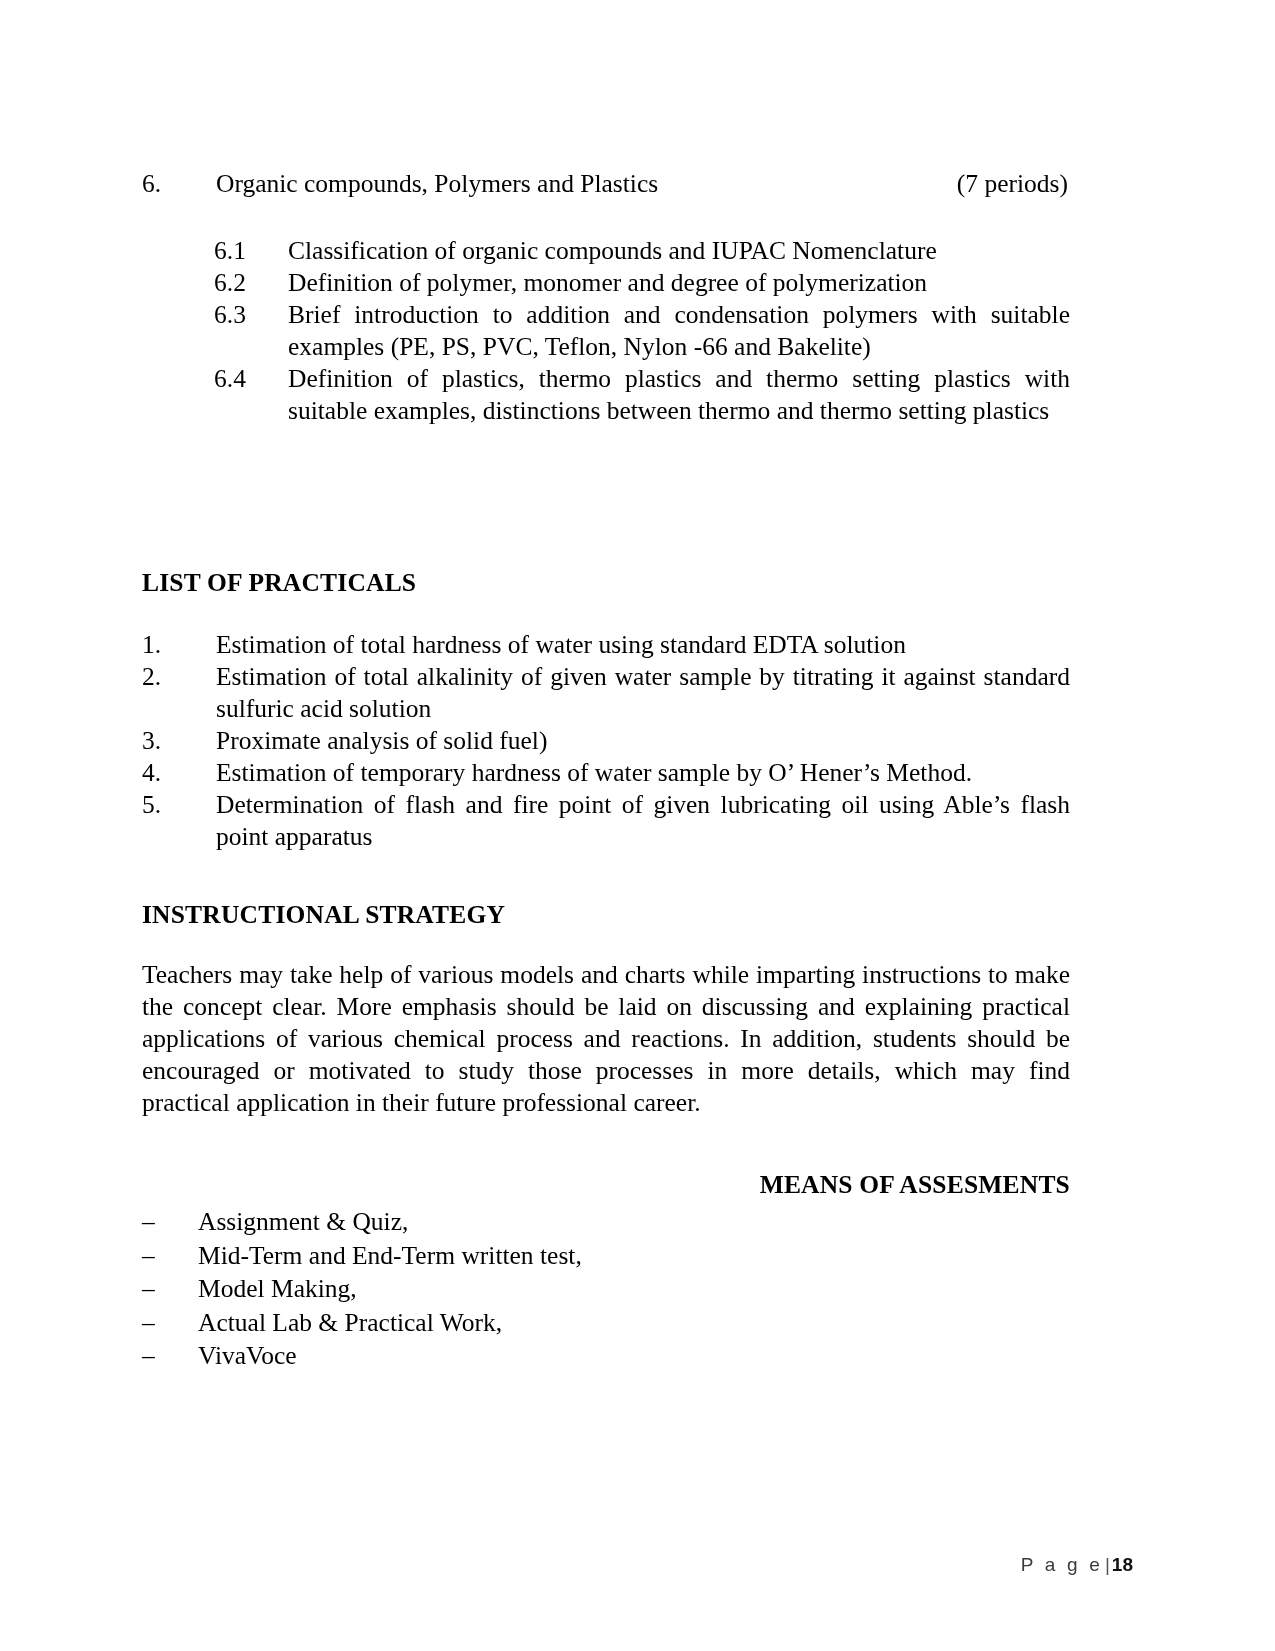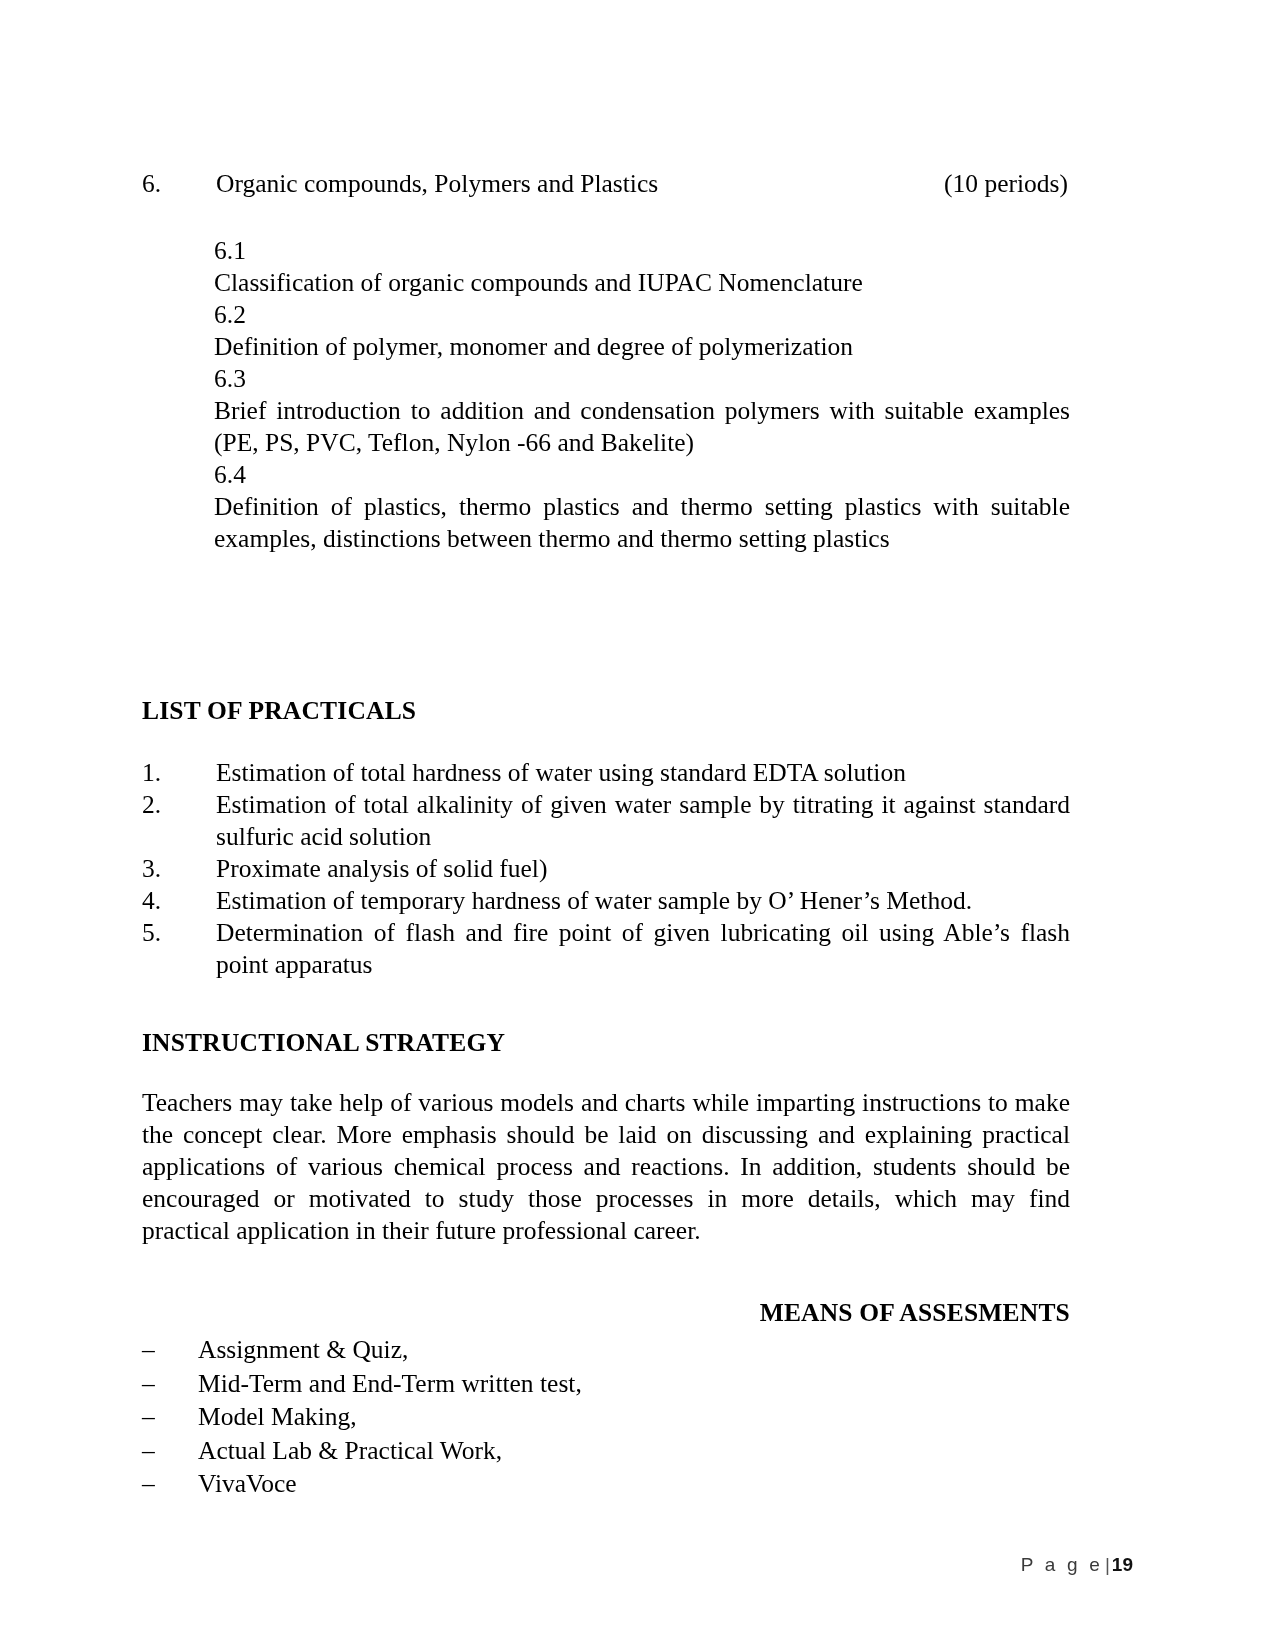--- a/index.html
+++ b/index.html
@@ -55,21 +55,21 @@
     font-size: 25.5px;
     line-height: 32px;
     padding-right: 2px;
   }
 
   
   .subs {
     margin-top: 35px;
     padding-left: 72px;
   }
-  .subs .row { margin-bottom: 0; flex-direction: column; }
+  .subs .row { margin-bottom: 0; }
   .subs .num { width: 74px; }
 
   .heading {
     font-weight: bold;
     font-size: 25.5px;
     line-height: 32px;
     letter-spacing: 0.2px;
   }
 
   .list-practicals-head { margin-top: 140px; }
@@ -124,21 +124,21 @@
 </style>
 </head>
 <body>
 
 <div class="page">
   <div class="content">
 
     <div class="row sec-head">
       <span class="num">6.</span>
       <span class="title">Organic compounds, Polymers and Plastics</span>
-      <span class="periods">(10 periods)</span>
+      <span class="periods">(7 periods)</span>
     </div>
 
     <div class="subs">
       <div class="row">
         <span class="num">6.1</span>
         <span class="txt">Classification of organic compounds and IUPAC Nomenclature</span>
       </div>
       <div class="row">
         <span class="num">6.2</span>
         <span class="txt">Definition of polymer, monomer and degree of polymerization</span>
@@ -202,15 +202,15 @@
       <div class="row">
         <span class="dash">–</span>
         <span class="txt">VivaVoce</span>
       </div>
     </div>
 
 
   </div>
 
   <div class="page-number">
-    <span class="pg-word">P a g e</span><span class="pg-sep">|</span><span class="pg-num">19</span>
+    <span class="pg-word">P a g e</span><span class="pg-sep">|</span><span class="pg-num">18</span>
   </div>
 </div>
 
 </body></html>

